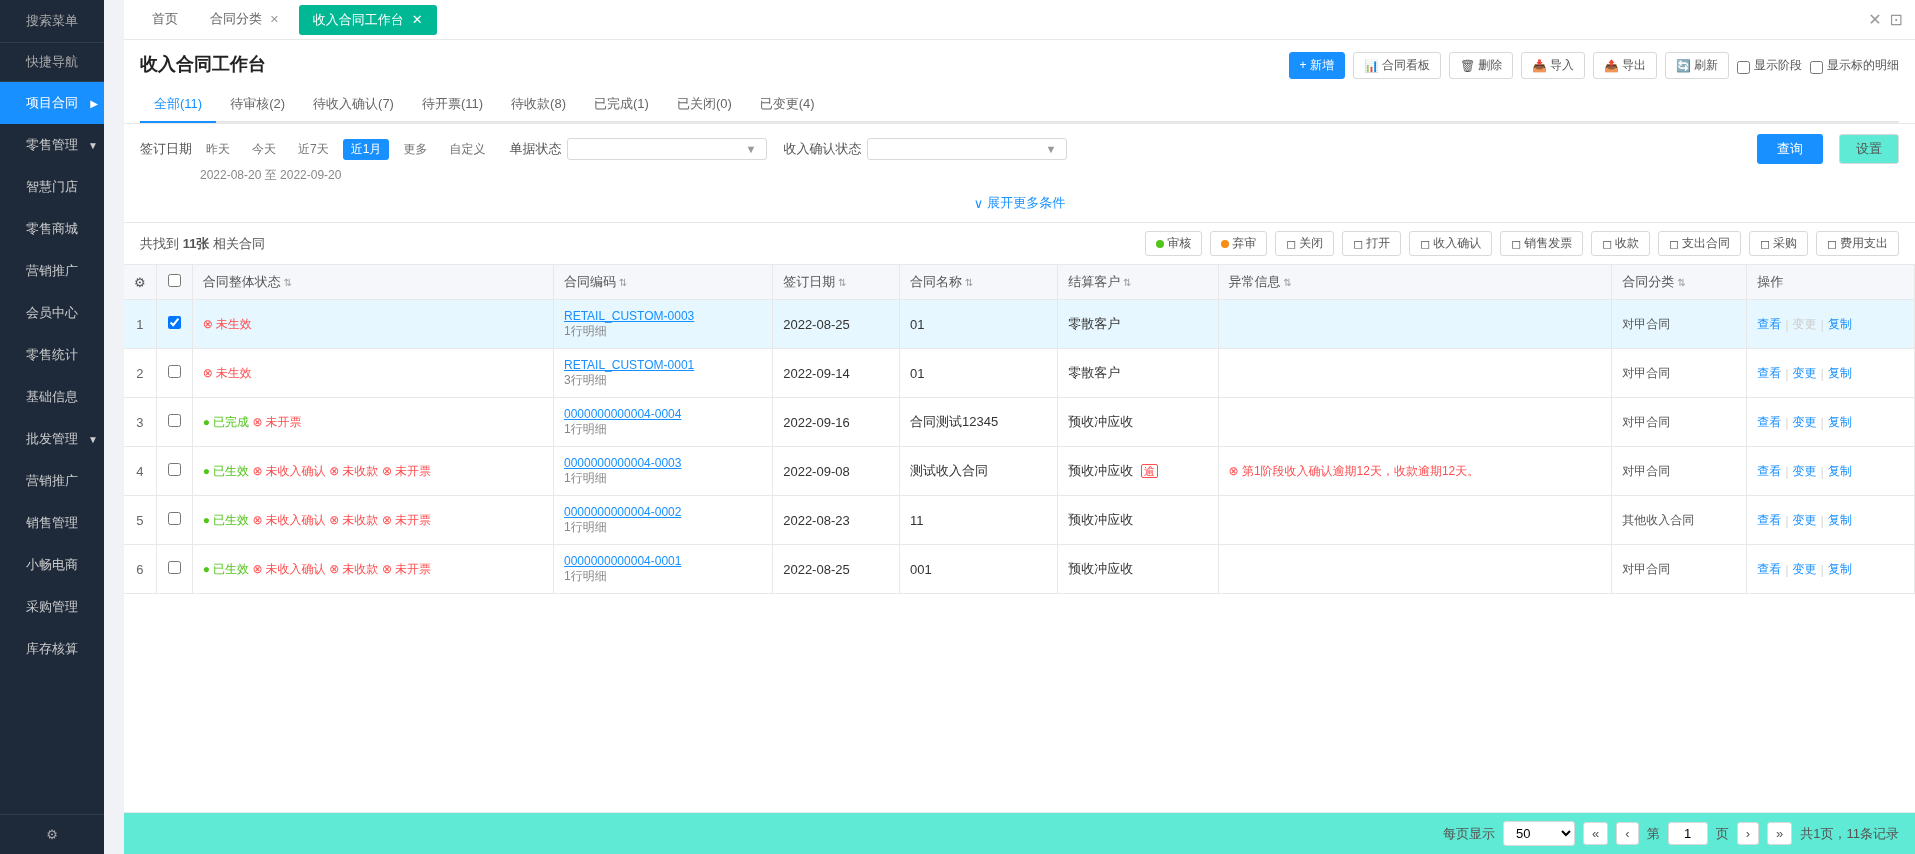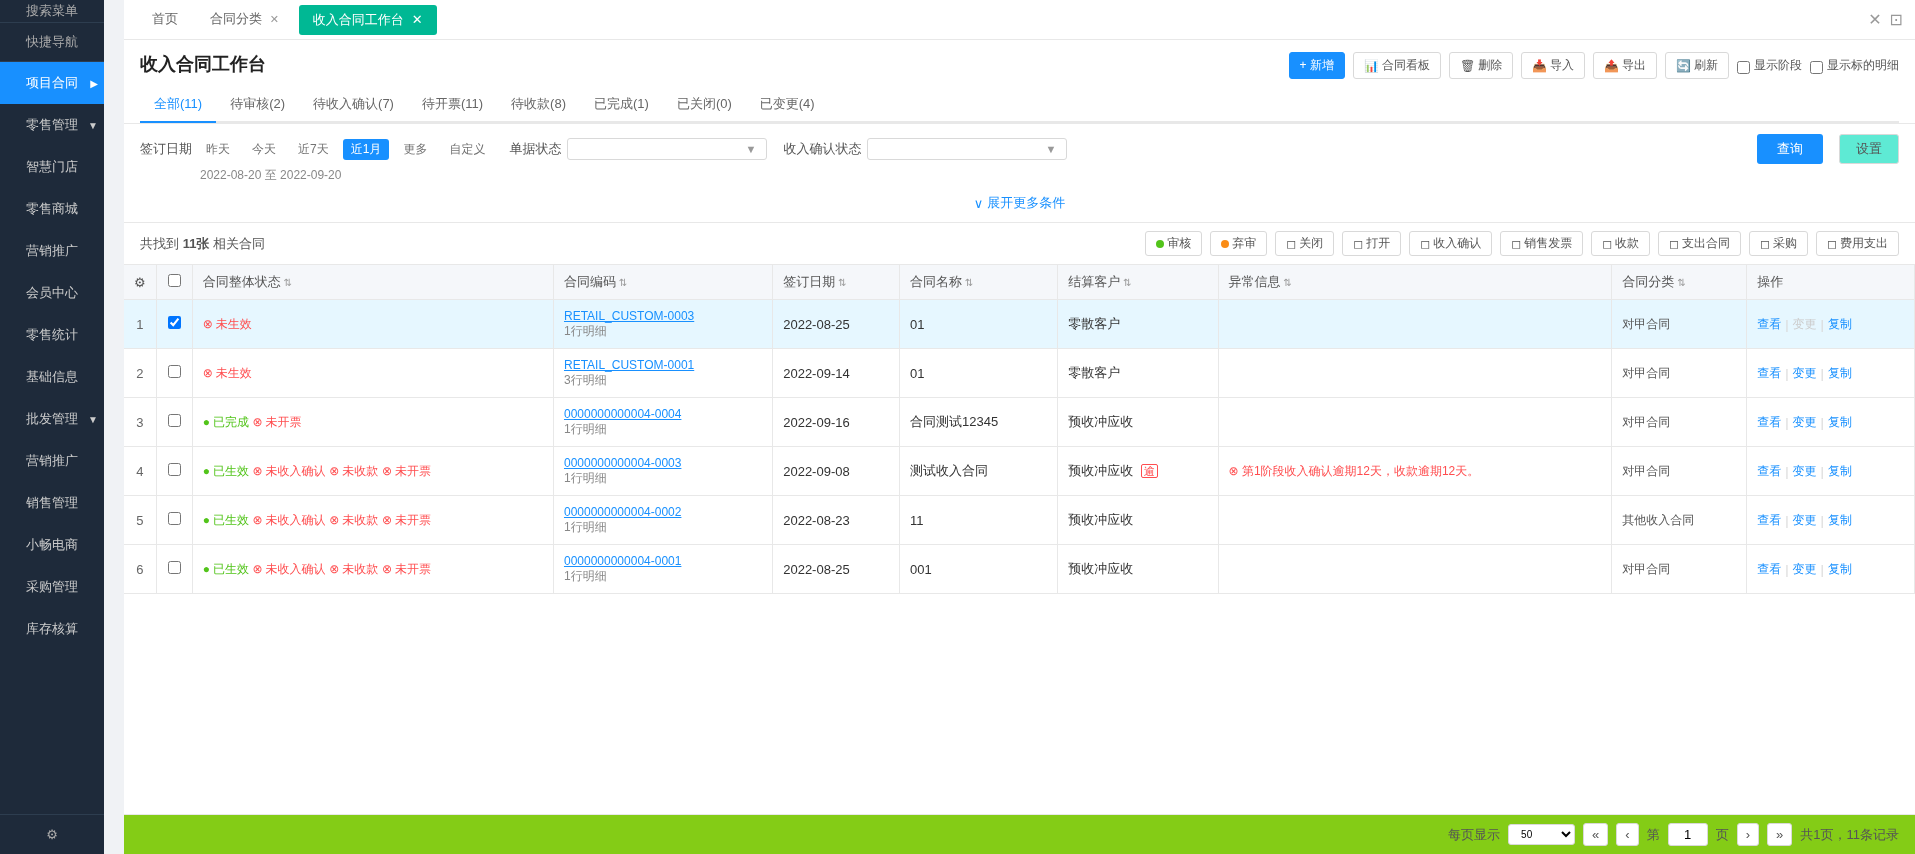--- a/index.html
+++ b/index.html
@@ -4,21 +4,21 @@
   <style>
     * { box-sizing: border-box; margin: 0; padding: 0; }
     body { font-family: 'Microsoft YaHei', Arial, sans-serif; font-size: 13px; background: #f0f2f5; color: #333; overflow: hidden; height: 854px; }
 
     
     .app-container { display: flex; height: 854px; }
     .sidebar { width: 104px; background: #1e2a3a; color: #ccc; display: flex; flex-direction: column; flex-shrink: 0; }
     .main-area { flex: 1; display: flex; flex-direction: column; overflow: hidden; padding-left: 20px; }
 
     
-    .sidebar-search { padding: 2px 8px; font-size: 13px; color: #aaa; cursor: pointer; border-bottom: 1px solid #2d3d4f; text-align: center; }
+    .sidebar-search { padding: 12px 8px; font-size: 13px; color: #aaa; cursor: pointer; border-bottom: 1px solid #2d3d4f; text-align: center; }
     .sidebar-nav { padding: 10px 8px; font-size: 13px; color: #aaa; cursor: pointer; text-align: center; border-bottom: 1px solid #2d3d4f; }
     .sidebar-item { padding: 12px 8px; font-size: 13px; color: #ccc; cursor: pointer; text-align: center; position: relative; }
     .sidebar-item.active { background: #1890ff; color: #fff; }
     .sidebar-bottom { margin-top: auto; padding: 12px 8px; text-align: center; color: #aaa; cursor: pointer; border-top: 1px solid #2d3d4f; }
 
     
     .top-tabs { display: flex; align-items: center; background: #fff; border-bottom: 1px solid #e8e8e8; padding: 0 12px; height: 40px; flex-shrink: 0; }
     .top-tab { padding: 8px 16px; font-size: 13px; color: #666; cursor: pointer; border-bottom: 2px solid transparent; }
     .top-tab-close { margin-left: 4px; color: #999; cursor: pointer; font-size: 11px; }
     .top-tab-green { background: #00b894; color: #fff; padding: 6px 14px; border-radius: 3px; cursor: pointer; font-size: 13px; display: flex; align-items: center; gap: 4px; }
@@ -77,23 +77,23 @@
     .sub-text { color: #888; font-size: 12px; }
     .contract-type { color: #555; font-size: 12px; }
     .ops-cell { display: flex; gap: 4px; align-items: center; }
     .ops-btn { color: #1890ff; cursor: pointer; font-size: 12px; }
     .ops-btn.disabled { color: #ccc; cursor: default; }
     .ops-sep { color: #d9d9d9; }
     .error-text { color: #ff4d4f; font-size: 12px; }
     .tfoot-row td { background: #fffbe6; font-weight: 500; color: #555; }
 
     
-    .pagination { display: flex; align-items: center; justify-content: flex-end; padding: 8px 16px; border-top: 1px solid #e8e8e8; gap: 8px; flex-shrink: 0; background: #84cc16; }
+    .pagination { display: flex; align-items: center; justify-content: flex-end; padding: 8px 16px; border-top: 1px solid #e8e8e8; gap: 8px; flex-shrink: 0; background: #5eead4; }
     .page-size-label { color: #555; font-size: 13px; }
-    .page-size-select { padding: 3px 20px 3px 8px; border: 1px solid #d9d9d9; border-radius: 3px; font-size: 10px; background: #fff; cursor: pointer; }
+    .page-size-select { padding: 3px 20px 3px 8px; border: 1px solid #d9d9d9; border-radius: 3px; font-size: 13px; background: #fff; cursor: pointer; }
     .page-btn { padding: 3px 8px; border: 1px solid #d9d9d9; border-radius: 3px; background: #fff; cursor: pointer; font-size: 13px; color: #555; }
     .page-input { width: 40px; padding: 3px 6px; border: 1px solid #d9d9d9; border-radius: 3px; text-align: center; font-size: 13px; }
     .page-info { color: #555; font-size: 13px; }
 
     
     .table-scroll::-webkit-scrollbar { height: 6px; width: 6px; }
     .table-scroll::-webkit-scrollbar-track { background: #f1f1f1; }
     .table-scroll::-webkit-scrollbar-thumb { background: #ccc; border-radius: 3px; }
 
     .checkbox-cell { text-align: center; }

